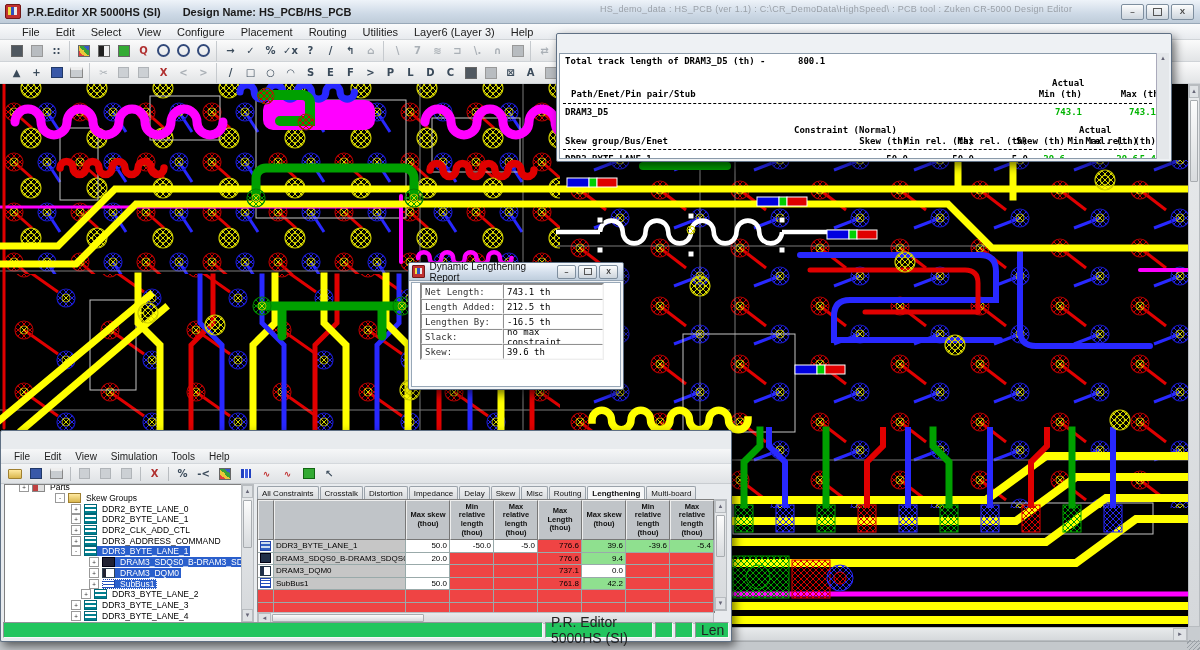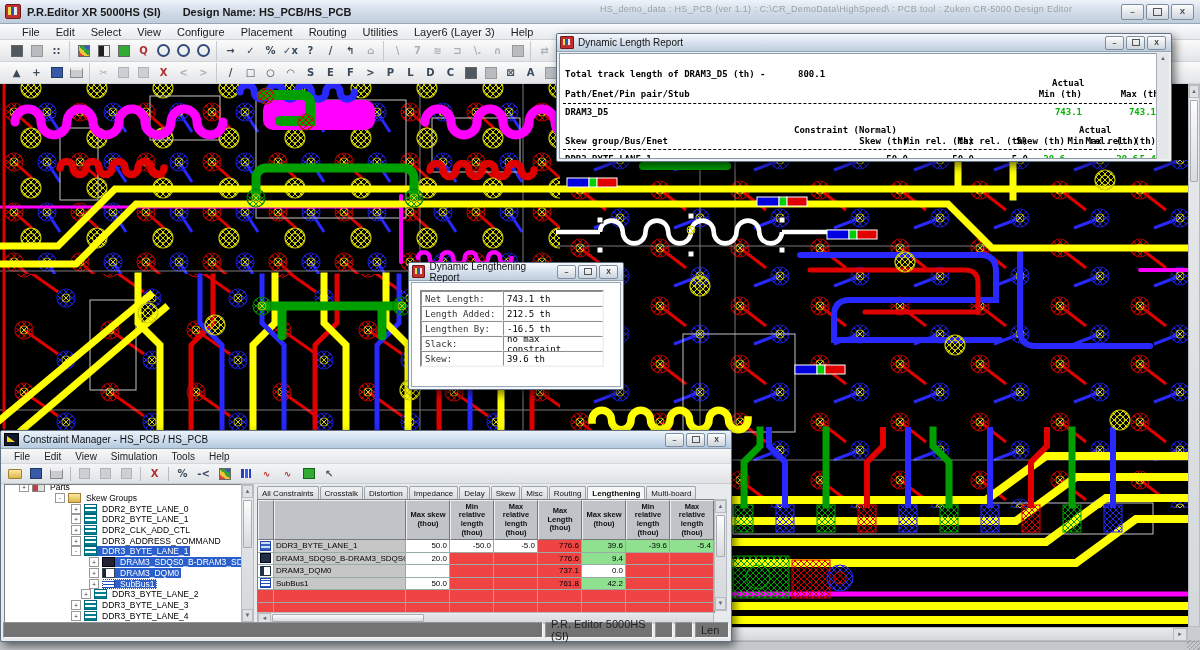--- a/index.html
+++ b/index.html
@@ -63,21 +63,21 @@
   .rline{position:absolute;left:0;right:14px;height:11px;font:bold 9px "DejaVu Sans Mono",monospace;color:#000;white-space:pre}
   .rline span{position:absolute;top:0}
   .rnum{text-align:right}
   .grn{color:#00b400}
   .rdash{position:absolute;left:3px;right:16px;border-top:1px dashed #000;height:0}
   .rep-scroll{position:absolute;right:2px;top:19px;bottom:2px;width:13px;background:#e4e7ea;border-left:1px solid #aab;
     font-size:6px;color:#667;text-align:center;padding-top:2px;box-sizing:border-box}
   
   #len-dialog{left:408px;top:262px;width:214px;height:126px;background:#f2f4f6}
   .dlg-body{position:absolute;left:2px;top:19px;right:2px;bottom:2px;background:#fff;border:1px solid #98a8b8}
-  .dtable{position:absolute;left:8px;top:7px;width:182px;border:1px solid #888;border-right-color:#eee;border-bottom-color:#eee}
+  .dtable{position:absolute;left:8px;top:0;width:182px;border:1px solid #888;border-right-color:#eee;border-bottom-color:#eee}
   .drow{display:flex;height:15px}
   .dcell{box-sizing:border-box;border:1px solid;border-color:#909090 #f8f8f8 #f8f8f8 #909090;
     font:9px "DejaVu Sans Mono",monospace;color:#333;display:flex;align-items:center;padding:0 3px;background:#fff}
   .dlab{width:82px}.dval{width:100px;color:#000}
   
   #cm{left:0px;top:430px;width:730px;height:210px;background:#e8ebee}
   #cm .titlebar{background:linear-gradient(#eaf1f9,#cdddee 55%,#b4c9de)}
   .zicon{width:13px;height:11px;background:#101830;border:1px solid #000;position:relative}
   .zicon:before{content:"";position:absolute;left:2px;top:2px;border-left:8px solid #f4d420;border-top:6px solid transparent}
   #cm-menubar{position:absolute;left:0;top:18px;width:100%;height:15px;display:flex;align-items:center;
@@ -132,22 +132,22 @@
   .cw{background:#fff}.cg{background:#ef4444}.cG{background:#8fe08f}
   .gicon{background:#fff;justify-content:center}
   .chip{width:9px;height:8px}
   .chip-skew{background:repeating-linear-gradient(0deg,#3060c0 0 2px,#cde 2px 4px);border:1px solid #24a}
   .chip-pair{background:#203048;border:1px solid #001}
   .chip-net{background:linear-gradient(90deg,#203048 35%,#fff 35%);border:1px solid #234}
   .chip-bus{background:repeating-linear-gradient(0deg,#2050c0 0 1px,#fff 1px 3px);border:1px solid #24a}
   #cm-grid-sb{position:absolute;left:713px;top:68px;width:13px;height:112px}
   #cm-grid-hsb{position:absolute;left:256px;top:181px;width:457px;height:12px}
   #cm-status{position:absolute;left:2px;bottom:3px;right:2px;height:16px;display:flex;gap:2px}
-  .sseg{border:1px solid;border-color:#909498 #f8f8f8 #f8f8f8 #909498;background:#737373;
-    font-size:11px;color:#222;display:flex;align-items:center;padding:0 5px;box-sizing:border-box}
+  .sseg{border:1px solid;border-color:#909498 #f8f8f8 #f8f8f8 #909498;background:#22c55e;
+    font-size:14px;color:#222;display:flex;align-items:center;padding:0 5px;box-sizing:border-box}
   
   #grip{right:0;bottom:0;width:13px;height:10px;
     background:repeating-linear-gradient(135deg,transparent 0 2px,#9aa0a6 2px 3px)}
 </style>
 </head>
 <body>
 
 <div id="app-titlebar" class="abs">
   <span class="appicon"></span>
   <span class="t1">P.R.Editor XR 5000HS (SI)</span>
@@ -590,36 +590,25 @@
   <div style="display:flex;height:12px">
     <div class="ar" style="width:12px;line-height:10px">◄</div>
     <div class="thumb" style="margin:1px;width:220px"></div>
     <div class="ar" style="width:12px;line-height:10px;margin-left:auto">►</div>
   </div>
 </div>
 <div class="abs" style="left:0;top:641px;width:1200px;height:9px;background:#c4c8cc;border-top:1px solid #a8acb0"></div>
 <div class="abs" id="grip"></div>
 
 <div class="window" id="len-report">
-  <div class="titlebar">
-    <span class="ticon"></span>
-    <span class="tt">Dynamic Length Report</span>
-    <span class="wbtns" style="padding-right:2px">
-      <span class="wb2">–</span>
-      <span class="wb2">
-          <span class="mx"></span>
-        </span>
-      <span class="wb2">X</span>
-    </span>
-  </div>
   <div class="rep-body">
-    <div class="rline" style="top:15px"><span style="left:5px">Total track length of DRAM3_D5 (th) -      800.1</span></div>
+    <div class="rline" style="top:2px"><span style="left:5px">Total track length of DRAM3_D5 (th) -      800.1</span></div>
     <div class="rline" style="top:24px"><span style="left:492px">Actual</span></div>
     <div class="rline" style="top:35px">
-      <span style="left:5px">Path/Enet/Pin pair/Stub</span>
+      <span style="left:11px">Path/Enet/Pin pair/Stub</span>
       <span class="rnum" style="left:442px;width:80px">Min (th)</span>
       <span class="rnum" style="left:540px;width:64px">Max (th)</span>
     </div>
     <div class="rdash" style="top:49px"></div>
     <div class="rline" style="top:53px">
       <span style="left:5px">DRAM3_D5</span>
       <span class="rnum grn" style="left:442px;width:80px">743.1</span>
       <span class="rnum grn" style="left:516px;width:80px">743.1</span>
     </div>
     <div class="rline" style="top:71px">
@@ -681,31 +670,20 @@
       </div>
       <div class="drow">
         <span class="dcell dlab">Skew:</span>
         <span class="dcell dval grn">39.6 th</span>
       </div>
     </div>
   </div>
 </div>
 
 <div class="window" id="cm">
-  <div class="titlebar">
-    <span class="zicon"></span>
-    <span class="tt">Constraint Manager - HS_PCB / HS_PCB</span>
-    <span class="wbtns" style="padding-right:2px">
-      <span class="wb2">–</span>
-      <span class="wb2">
-          <span class="mx"></span>
-        </span>
-      <span class="wb2">X</span>
-    </span>
-  </div>
   <div id="cm-menubar">
     <span>File</span>
     <span>Edit</span>
     <span>View</span>
     <span>Simulation</span>
     <span>Tools</span>
     <span>Help</span>
   </div>
   <div id="cm-toolbar">
     <span class="ci">

